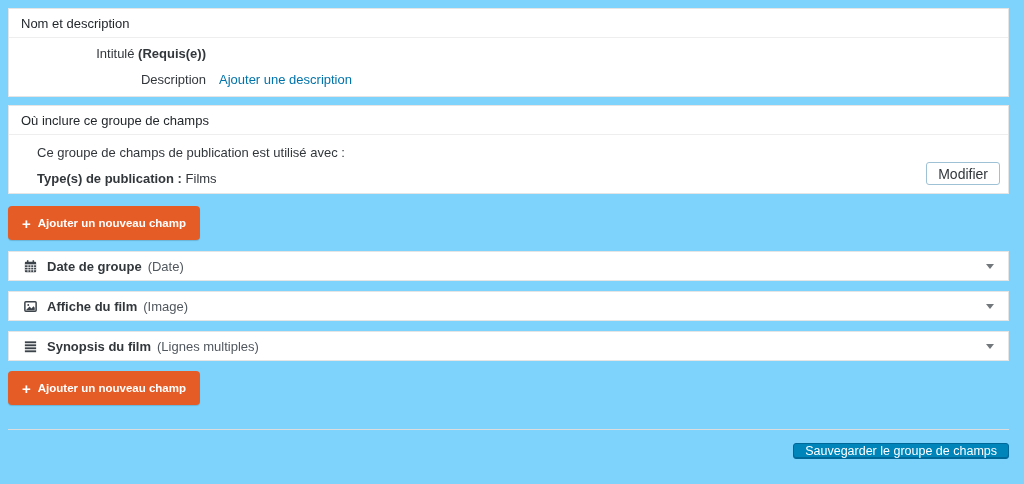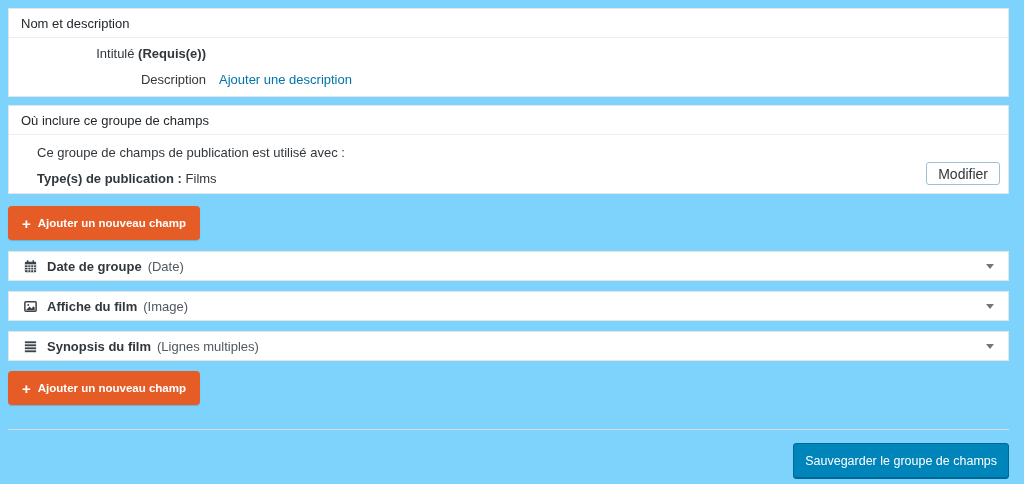--- a/index.html
+++ b/index.html
@@ -76,21 +76,21 @@
   .caret{
     margin-left:auto;width:0;height:0;
     border-left:4px solid transparent;border-right:4px solid transparent;
     border-top:5px solid #72777c;
   }
   .separator{
     position:absolute;top:429px;left:8px;right:15px;height:1px;
     background:#dddddd;
   }
   .btn-primary{
-    position:absolute;top:443px;right:15px;height:36px;
+    position:absolute;top:443px;right:15px;height:16px;
     background:#0085ba;border:1px solid #006799;border-radius:3px;
     color:#fff;font-family:"Liberation Sans",sans-serif;
     font-size:12.5px;padding:0 11px;cursor:pointer;
     box-shadow:inset 0 -1px 0 #006799;
   }
 </style>
 </head>
 <body>
 
 <div class="page">

